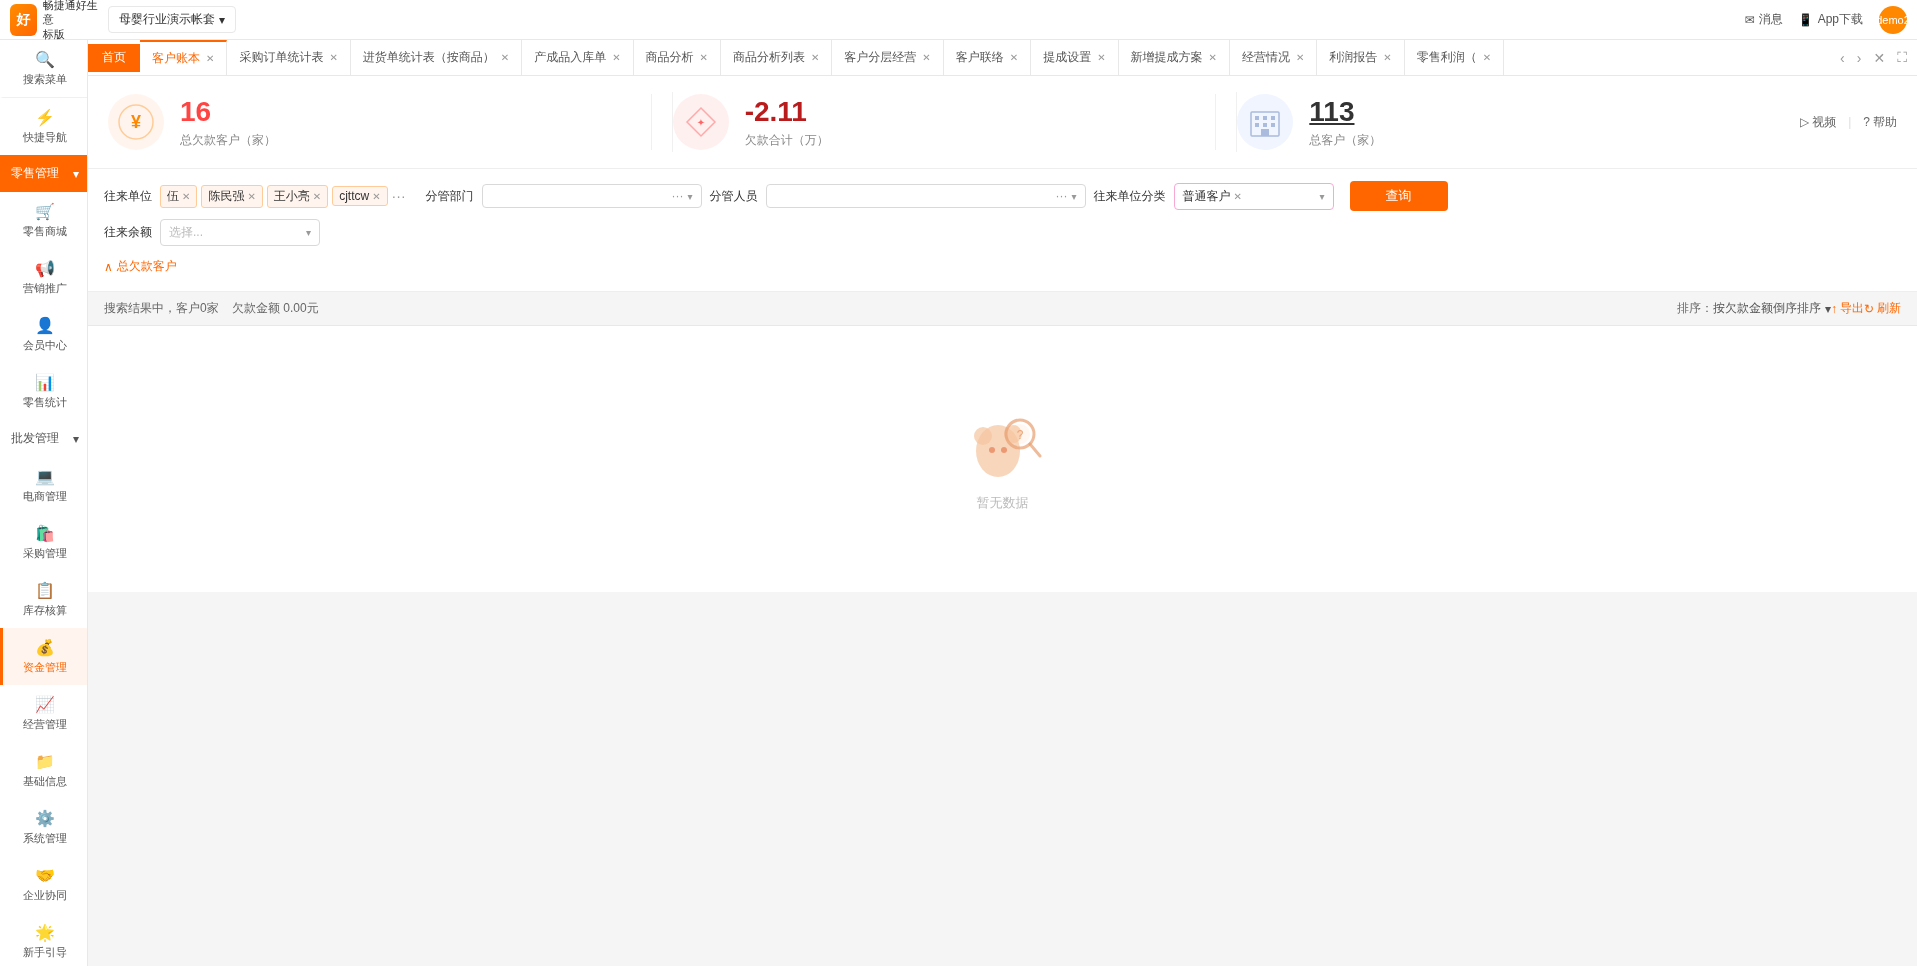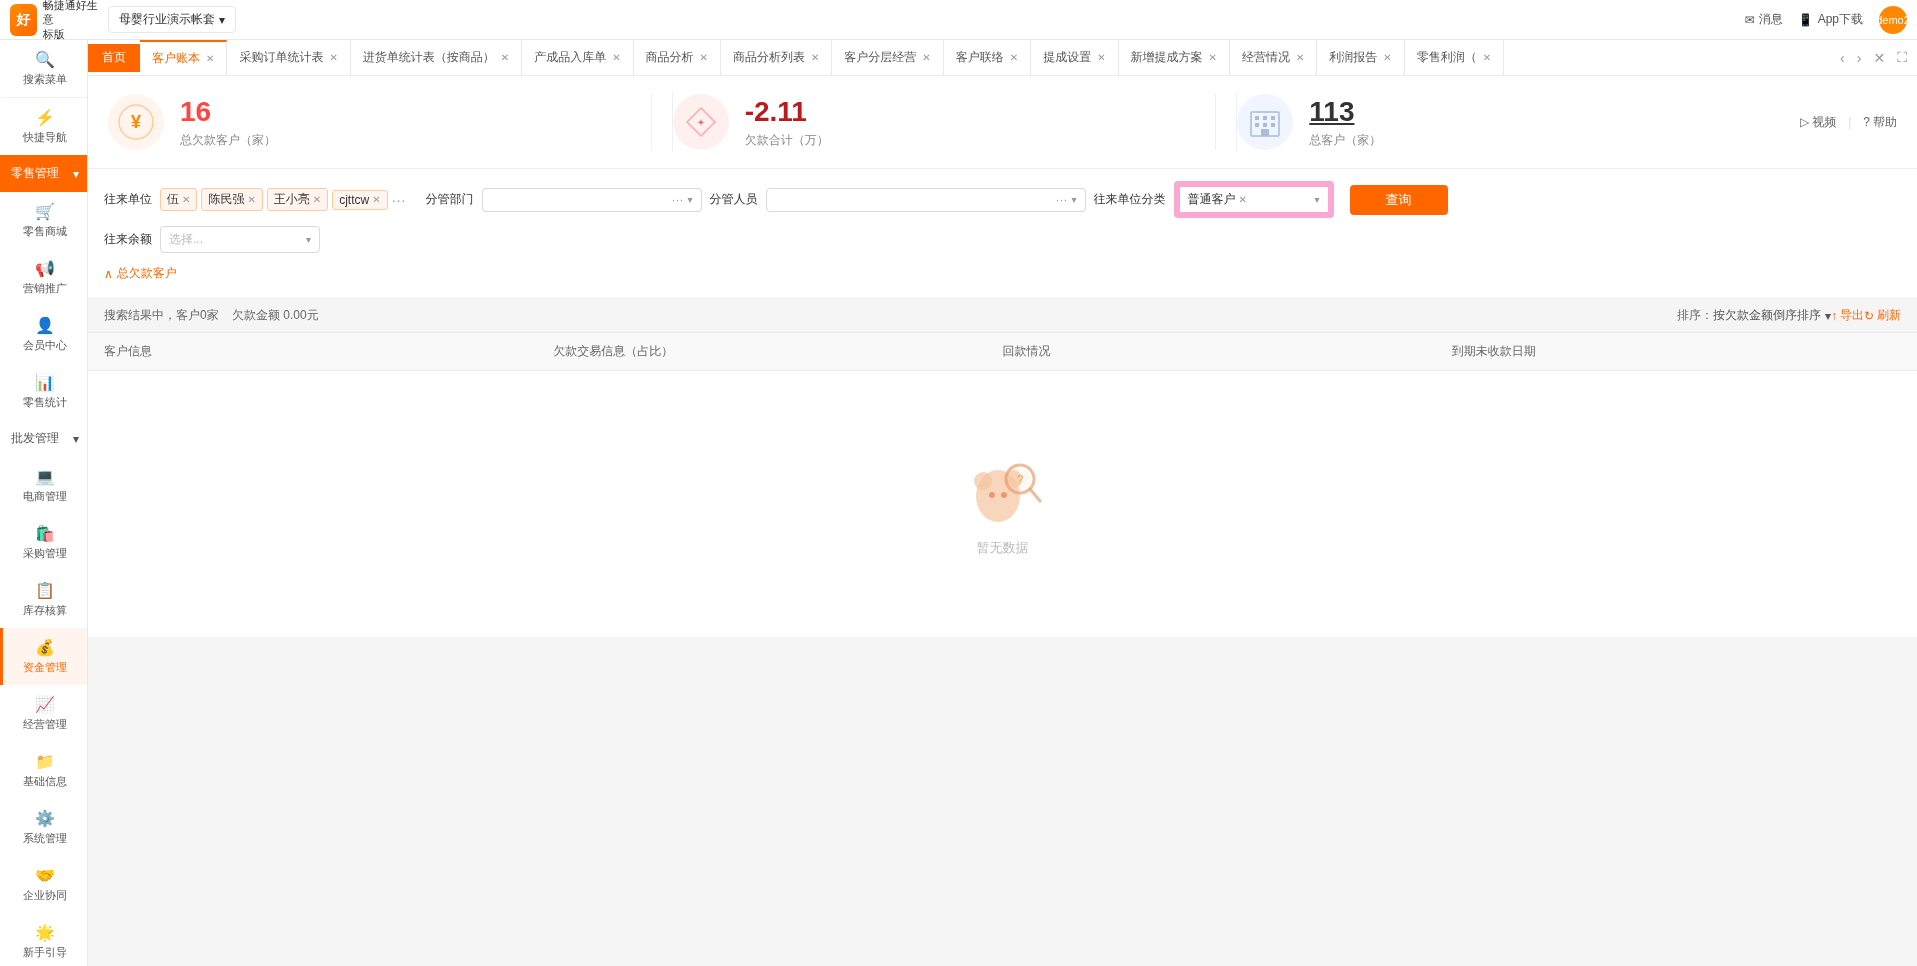--- a/index.html
+++ b/index.html
@@ -55,21 +55,21 @@
     .filter-label { color: #333; font-size: 12px; white-space: nowrap; }
     .filter-tags { display: flex; align-items: center; gap: 4px; flex-wrap: wrap; }
     .filter-tag { display: flex; align-items: center; gap: 3px; background: #fff5ee; border: 1px solid #ffcc99; border-radius: 3px; padding: 2px 6px; font-size: 12px; color: #333; }
     .filter-tag-close { color: #999; cursor: pointer; font-size: 10px; }
     .filter-more { color: #999; cursor: pointer; font-size: 14px; }
     .filter-select { display: flex; align-items: center; gap: 4px; border: 1px solid #d9d9d9; border-radius: 4px; padding: 4px 8px; min-width: 120px; cursor: pointer; font-size: 12px; color: #333; background: #fff; }
     .filter-select-wide { min-width: 220px; }
     .filter-select-extra-wide { min-width: 320px; }
     .filter-chevron { color: #999; font-size: 10px; }
     .filter-dots { color: #999; cursor: pointer; }
-    .filter-category-select { display: flex; align-items: center; gap: 15px; border: 6px solid #f9a8d4; border-radius: 4px; padding: 4px 8px; min-width: 160px; cursor: pointer; font-size: 12px; color: #333; background: #fff; }
+    .filter-category-select { display: flex; align-items: center; gap: 15px; border: 1px solid #f9a8d4; border-radius: 4px; padding: 4px 8px; min-width: 160px; cursor: pointer; font-size: 12px; color: #333; background: #fff; }
     .collapse-btn { display: flex; align-items: center; gap: 4px; color: #ff6600; cursor: pointer; font-size: 12px; margin: 0 auto; }
 
     
     .results-bar { background: #f5f5f5; padding: 8px 16px; display: flex; align-items: center; justify-content: space-between; border-bottom: 1px solid #e8e8e8; }
     .results-info { font-size: 12px; color: #666; }
     .results-actions { display: flex; align-items: center; gap: 0; font-size: 12px; color: #666; }
     .sort-select { display: flex; align-items: center; gap: 4px; cursor: pointer; color: #555; }
     .action-btn { display: flex; align-items: center; gap: 3px; cursor: pointer; color: #ff6600; }
 
     
@@ -430,34 +430,20 @@
             </div>
             <div class="action-btn">
               <span>↻</span>
               <span>刷新</span>
             </div>
           </div>
         </div>
 
         <div class="data-table">
 
-          <div class="table-header">
-            <div class="col-customer">
-              <span>客户信息</span>
-            </div>
-            <div class="col-debt">
-              <span>欠款交易信息（占比）</span>
-            </div>
-            <div class="col-repayment">
-              <span>回款情况</span>
-            </div>
-            <div class="col-date">
-              <span>到期未收款日期</span>
-            </div>
-          </div>
 
           <div class="empty-state">
 
             <div style="margin-bottom:10px;">
               <svg width="90" height="75" viewBox="0 0 90 75">
 
                 <ellipse cx="40" cy="45" rx="22" ry="26" fill="#f5c5a0" opacity="0.7"></ellipse>
 
                 <ellipse cx="25" cy="30" rx="9" ry="9" fill="#f5c5a0" opacity="0.7"></ellipse>
                 <ellipse cx="55" cy="28" rx="9" ry="9" fill="#f5c5a0" opacity="0.7"></ellipse>

